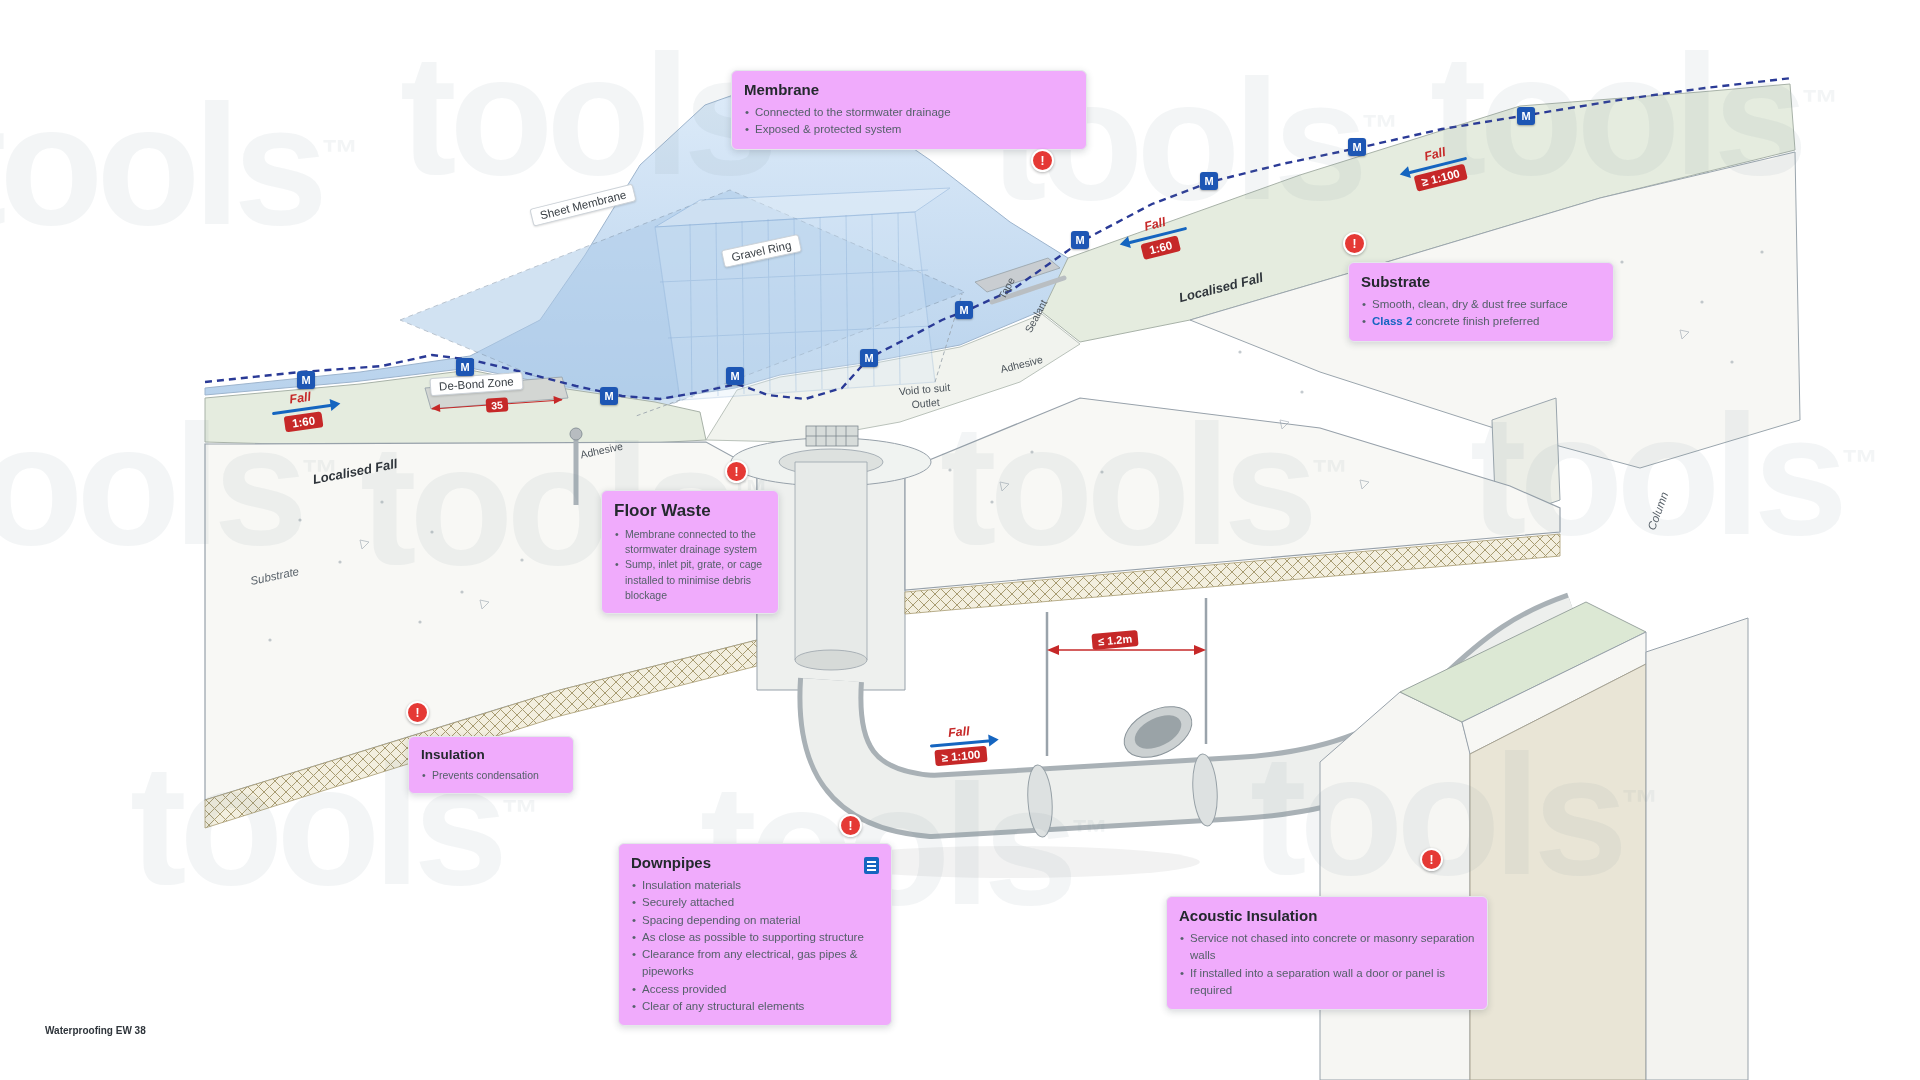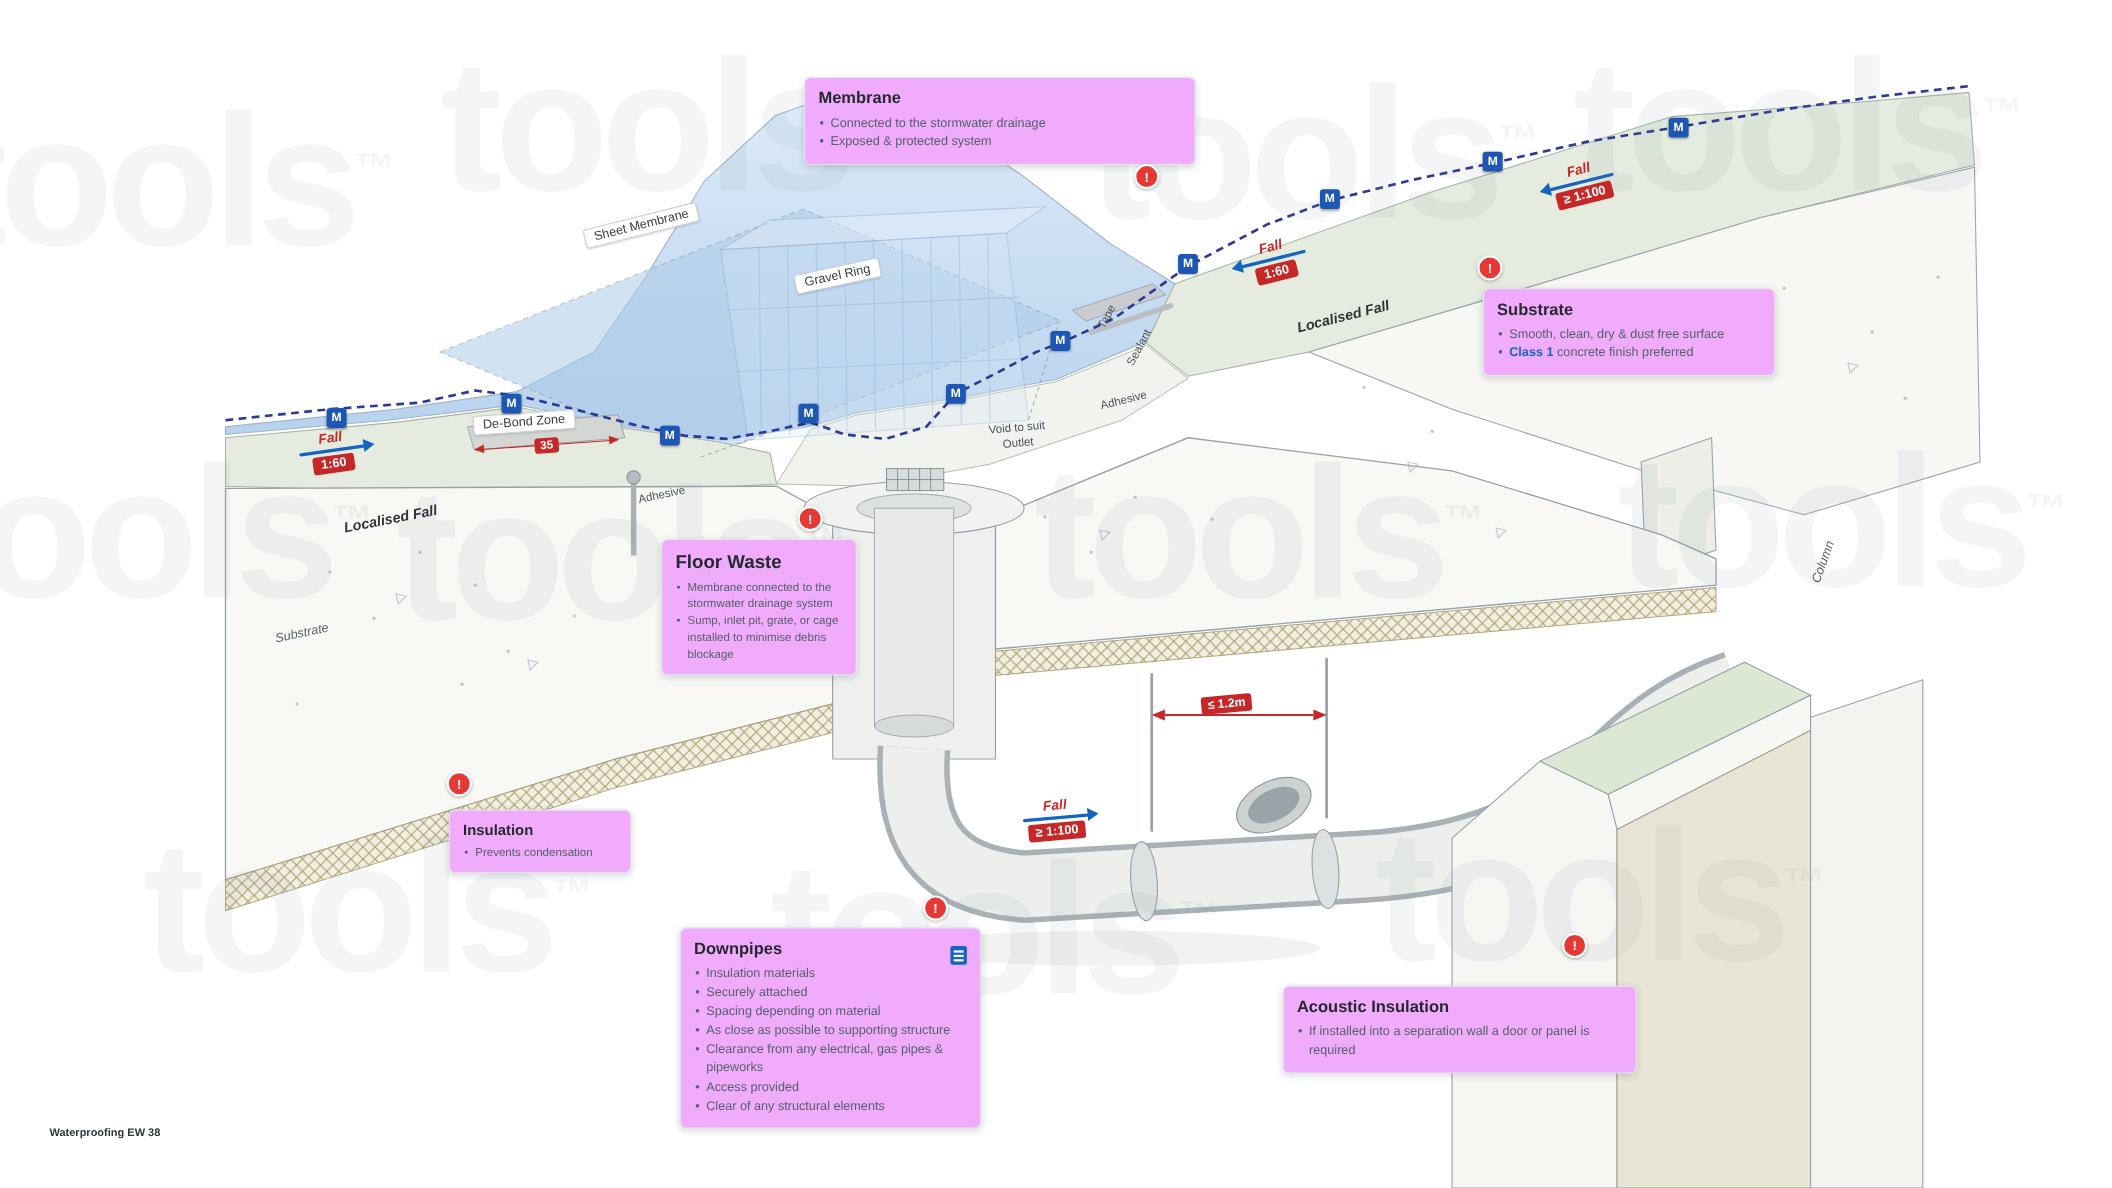--- a/index.html
+++ b/index.html
@@ -17,21 +17,21 @@
   }
   .wm sup { font-size:38px; letter-spacing:0; }
 
   
   .callout {
     position:absolute; z-index:30; background:#f0abfc;
     border:1px solid #e4e7ea; border-radius:6px;
     box-shadow:0 2px 7px rgba(40,50,60,.18); padding:10px 12px;
   }
   .co-title { font-size:15px; font-weight:bold; color:#24292e; margin-bottom:6px; }
-  .co-title-row { display:flex; justify-content:space-between; align-items:flex-end; }
+  .co-title-row { display:flex; justify-content:space-between; align-items:center; }
   .co-list { margin:0; padding:0; list-style:none; }
   .co-list li { font-size:11.5px; color:#55606a; line-height:1.5; padding-left:11px; position:relative; }
   .co-list li::before { content:"•"; position:absolute; left:1px; }
   .co-small li { font-size:10.5px; line-height:1.45; }
   .hl { color:#1565c0; font-weight:bold; }
   .spec-icon { width:15px; height:17px; border-radius:2px; background:#1565c0; position:relative; flex:none; margin-left:8px; }
   .spec-icon::before { content:""; position:absolute; left:3px; right:3px; top:4px; height:2px; background:#fff; box-shadow:0 4px 0 #fff, 0 8px 0 #fff; }
 
   
   .chip {
@@ -254,21 +254,21 @@
     <ul class="co-list">
       <li>Connected to the stormwater drainage</li>
       <li>Exposed &amp; protected system</li>
     </ul>
   </div>
 
   <div class="callout" style="left:1348px;top:262px;width:240px">
     <div class="co-title">Substrate</div>
     <ul class="co-list">
       <li>Smooth, clean, dry &amp; dust free surface</li>
-      <li><span class="hl">Class 1</span><span> concrete finish preferred</span></li>
+      <li><span class="hl">Class 2</span><span> concrete finish preferred</span></li>
     </ul>
   </div>
 
   <div class="callout" style="left:601px;top:490px;width:152px">
     <div class="co-title" style="font-size:17px">Floor Waste</div>
     <ul class="co-list co-small">
       <li>Membrane connected to the stormwater drainage system</li>
       <li>Sump, inlet pit, grate, or cage installed to minimise debris blockage</li>
     </ul>
   </div>
@@ -292,20 +292,21 @@
       <li>As close as possible to supporting structure</li>
       <li>Clearance from any electrical, gas pipes &amp; pipeworks</li>
       <li>Access provided</li>
       <li>Clear of any structural elements</li>
     </ul>
   </div>
 
   <div class="callout" style="left:1166px;top:896px;width:296px">
     <div class="co-title">Acoustic Insulation</div>
     <ul class="co-list">
+      <li>Service not chased into concrete or masonry separation walls</li>
       <li>If installed into a separation wall a door or panel is required</li>
     </ul>
   </div>
 
   <div class="warn" style="left:1031px;top:149px">!</div>
   <div class="warn" style="left:1343px;top:232px">!</div>
   <div class="warn" style="left:725px;top:460px">!</div>
   <div class="warn" style="left:406px;top:701px">!</div>
   <div class="warn" style="left:839px;top:814px">!</div>
   <div class="warn" style="left:1420px;top:848px">!</div>

